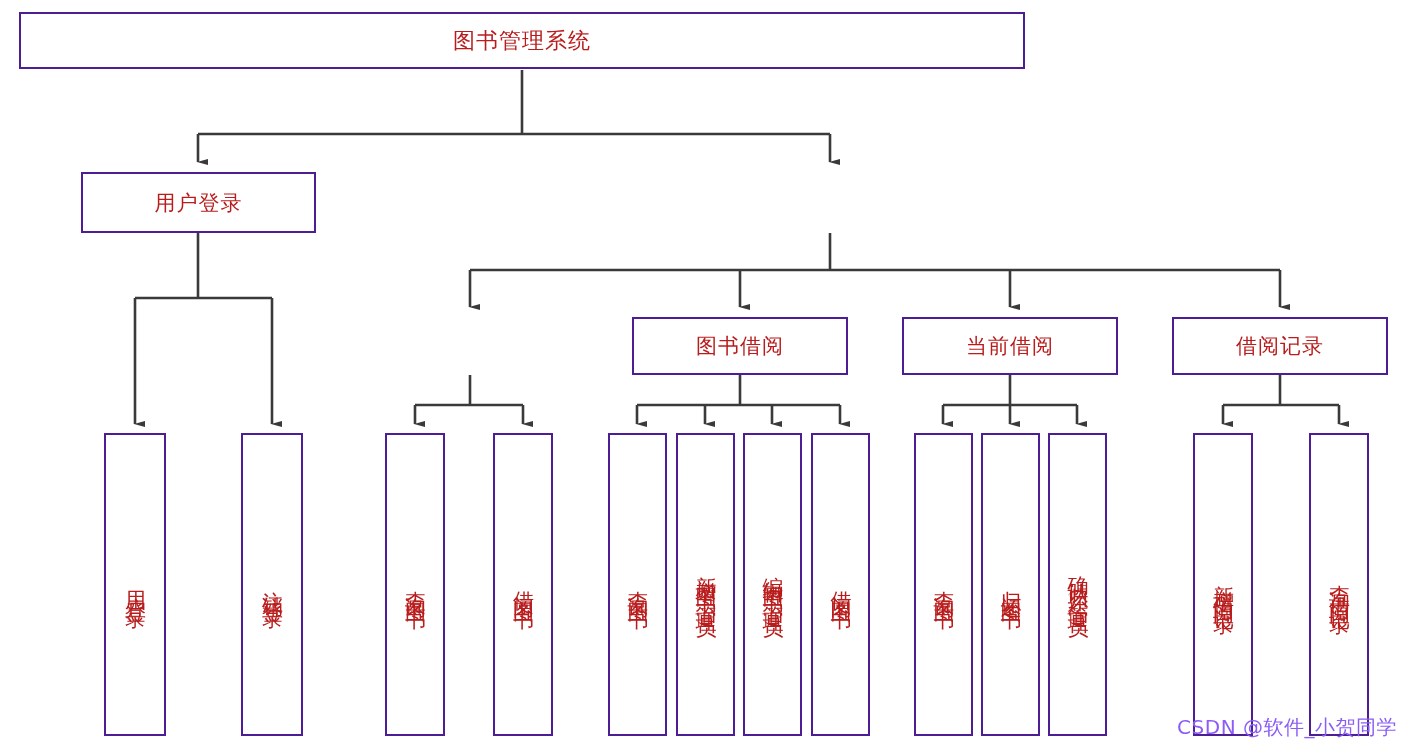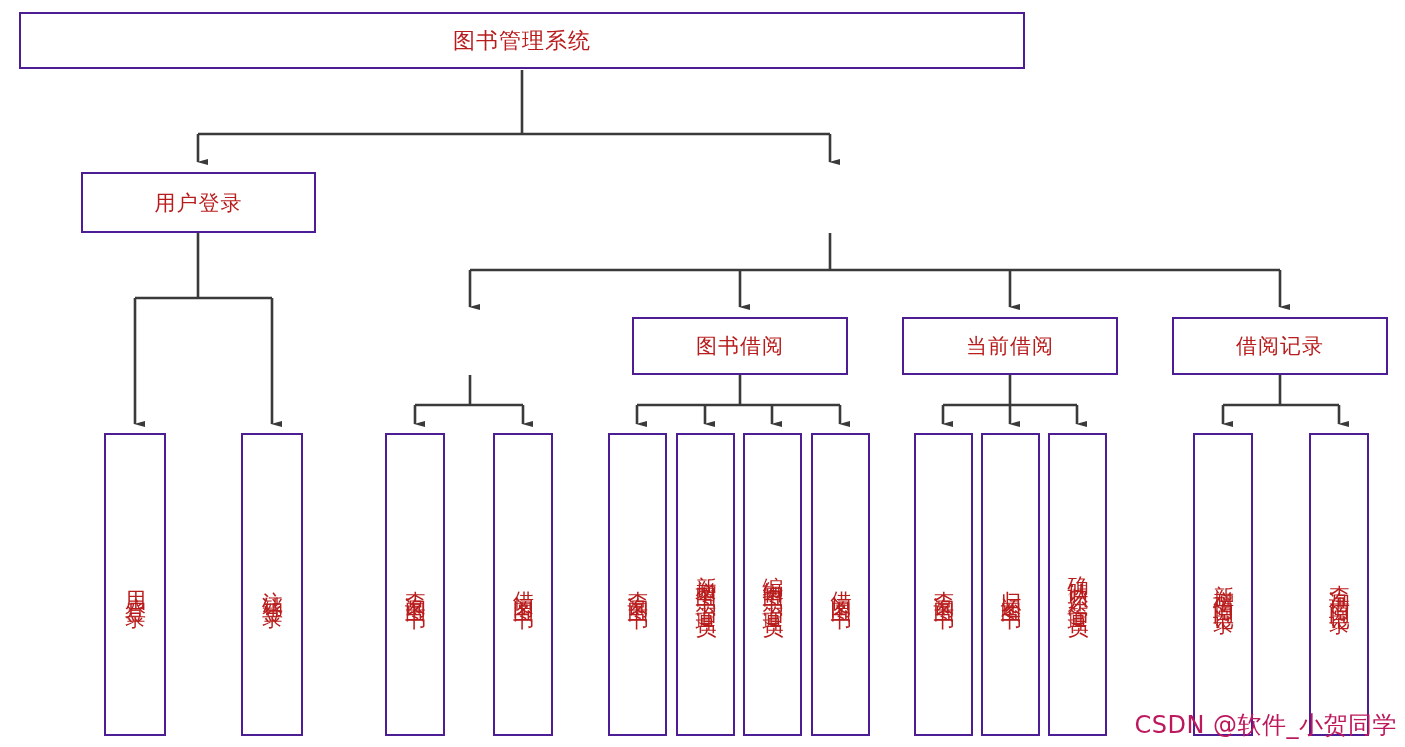--- a/index.html
+++ b/index.html
@@ -54,22 +54,22 @@
   }
   .node.leaf .vtext {
     writing-mode: vertical-rl;
     text-orientation: upright;
     display: block;
   }
   .watermark {
     position: absolute;
     right: 8px;
     bottom: 6px;
-    font-size: 24px;
-    color: #be185d;
+    font-size: 20px;
+    color: #8b5cf6;
     letter-spacing: 0.5px;
     white-space: nowrap;
   }
 </style>
 </head>
 <body>
 
 <div id="canvas">
 
   <svg class="wires" viewBox="0 0 1405 747" xmlns="http://www.w3.org/2000/svg">

